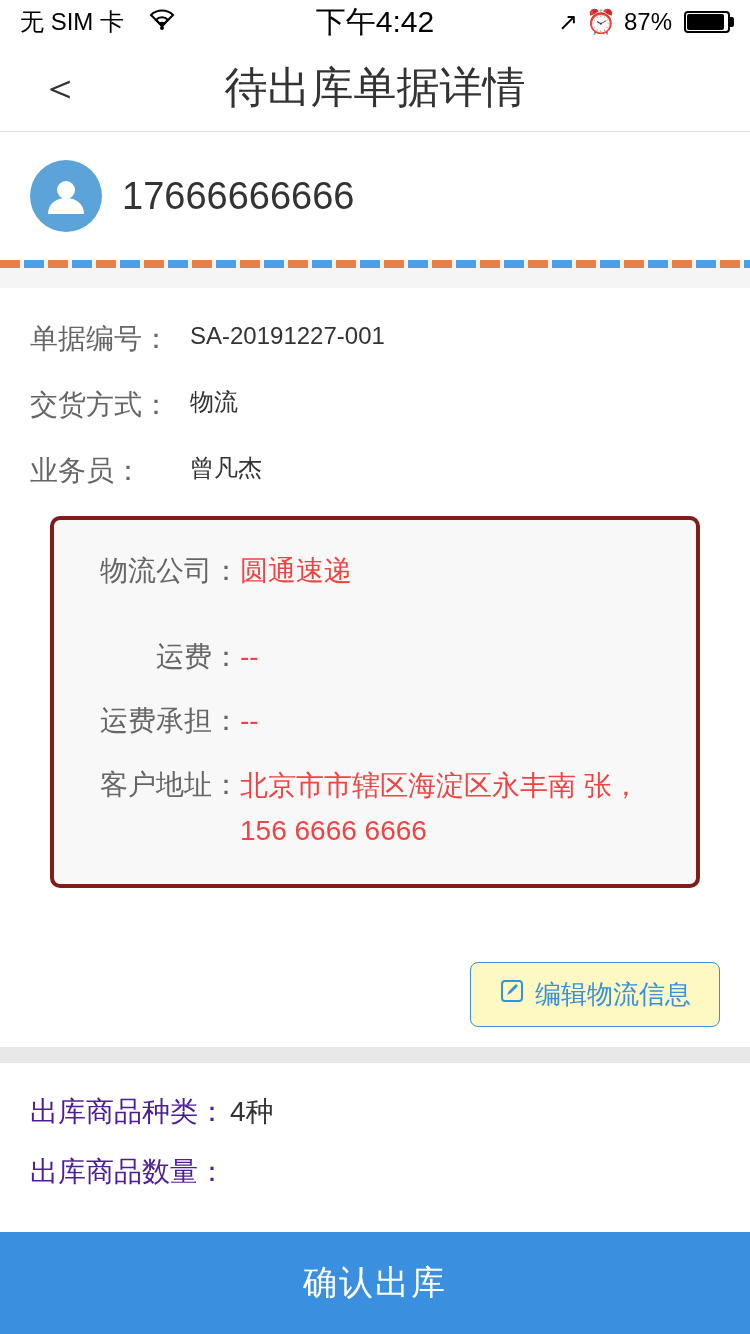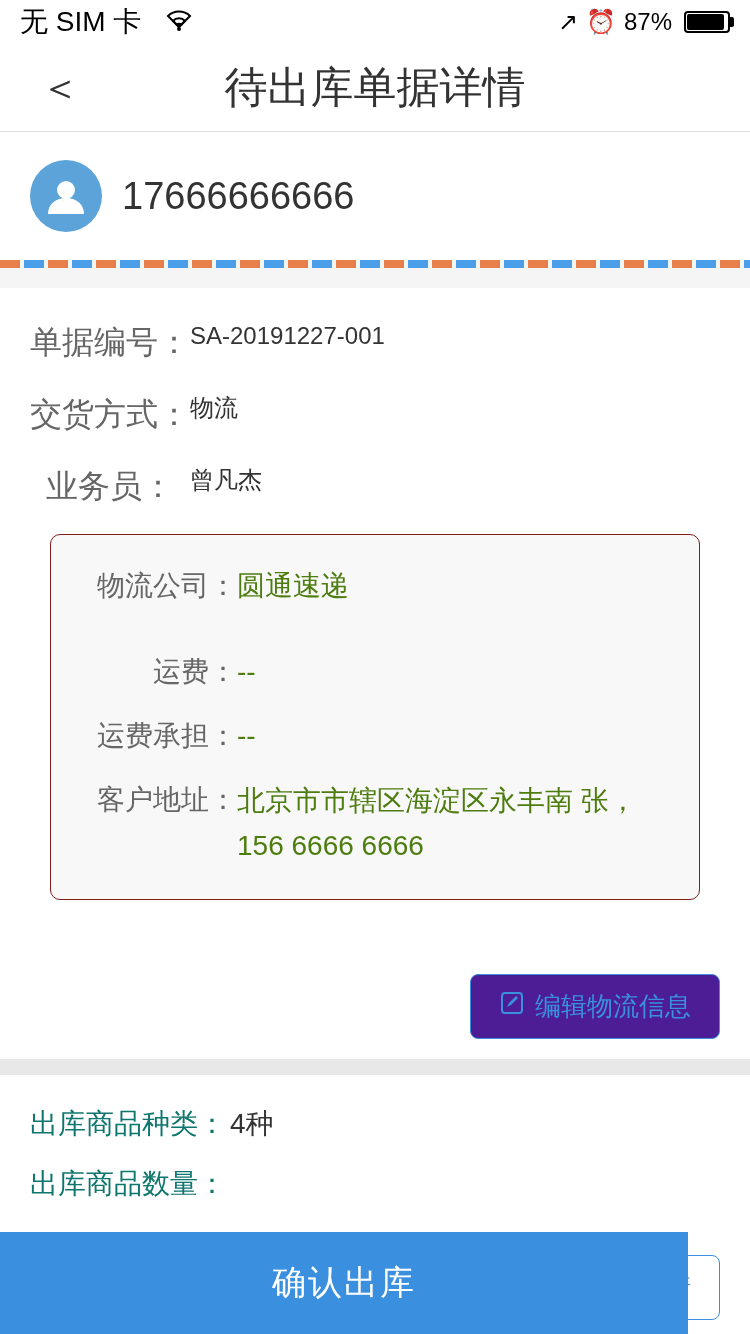--- a/index.html
+++ b/index.html
@@ -21,21 +21,21 @@
       align-items: center;
       justify-content: space-between;
       padding: 0 20px;
       font-size: 24px;
       color: #000;
     }
     .status-left {
       display: flex;
       align-items: center;
       gap: 23px;
-      font-size: 28px;
+      font-size: 24px;
     }
     .status-center {
       font-size: 30px;
       font-weight: 500;
       position: absolute;
       left: 50%;
       transform: translateX(-50%);
     }
     .status-right {
       display: flex;
@@ -148,35 +148,35 @@
       display: flex;
       align-items: flex-start;
       margin-bottom: 24px;
       line-height: 1.5;
     }
     .info-row:last-child {
       margin-bottom: 0;
     }
     .info-label {
       color: #666;
-      font-size: 32px;
+      font-size: 28px;
       min-width: 160px;
-      text-align: center;
+      text-align: left;
       flex-shrink: 0;
     }
     .info-value {
       color: #333;
       font-size: 24px;
       flex: 1;
     }
 
     
     .logistics-section {
       background: #f8f8f8;
-      border: 1px solid #7f1d1d;
+      border: 4px solid #7f1d1d;
       border-radius: 10px;
       margin: 24px 20px;
       padding: 30px 26px;
     }
     .logistics-row {
       display: flex;
       align-items: flex-start;
       margin-bottom: 22px;
       line-height: 1.5;
     }
@@ -184,21 +184,21 @@
       margin-bottom: 0;
     }
     .logistics-label {
       color: #666;
       font-size: 28px;
       min-width: 160px;
       text-align: right;
       flex-shrink: 0;
     }
     .logistics-value {
-      color: #4d7c0f;
+      color: #ef4444;
       font-size: 28px;
       flex: 1;
       display: flex;
       align-items: center;
       gap: 14px;
     }
     .location-icon {
       display: inline-flex;
       align-items: center;
       justify-content: center;
@@ -209,21 +209,21 @@
     
     .edit-btn-wrap {
       background: #fff;
       padding: 20px 30px;
       display: flex;
       justify-content: flex-end;
     }
     .edit-btn {
       border: 1px solid #3a8fde;
       color: #3a8fde;
-      background: #4c1d95;
+      background: #fef9c3;
       border-radius: 8px;
       padding: 14px 28px;
       font-size: 26px;
       display: flex;
       align-items: center;
       gap: 10px;
       cursor: pointer;
     }
 
     
@@ -236,21 +236,21 @@
     .goods-section {
       background: #fff;
       padding: 30px 30px 20px;
     }
     .goods-row {
       display: flex;
       align-items: center;
       margin-bottom: 22px;
     }
     .goods-label {
-      color: #0f766e;
+      color: #4c1d95;
       font-size: 28px;
       min-width: 200px;
     }
     .goods-value {
       color: #333;
       font-size: 28px;
     }
 
     
     .detail-btn-wrap {
@@ -270,21 +270,21 @@
       align-items: center;
       gap: 10px;
       cursor: pointer;
     }
 
     
     .confirm-btn-wrap {
       position: fixed;
       bottom: 0;
       left: 0;
-      width: 688px;
+      width: 750px;
       background: #3a8fde;
       padding: 28px 4px;
       display: flex;
       justify-content: center;
       align-items: center;
     }
     .confirm-btn {
       color: #fff;
       font-size: 34px;
       font-weight: 500;
@@ -308,20 +308,21 @@
       <span>无 SIM 卡</span>
       <span>
         <svg width="30" height="22" viewBox="0 0 30 22">
           <path d="M15 18l3-3a4 4 0 00-6 0l3 3z" fill="#000"></path>
           <path d="M15 18L9 12a8 8 0 0112 0l-6 6z" fill="none" stroke="#000" stroke-width="2"></path>
           <path d="M15 18L4 7a16 16 0 0122 0l-11 11z" fill="none" stroke="#000" stroke-width="2"></path>
           <circle cx="15" cy="20" r="2" fill="#000"></circle>
         </svg>
       </span>
     </div>
+    <div class="status-center">下午4:42</div>
     <div class="status-right">
       <span>↗</span>
       <span>⏰</span>
       <span>87%</span>
       <span class="battery-icon">
         <span class="battery-fill"></span>
       </span>
     </div>
   </div>
 

